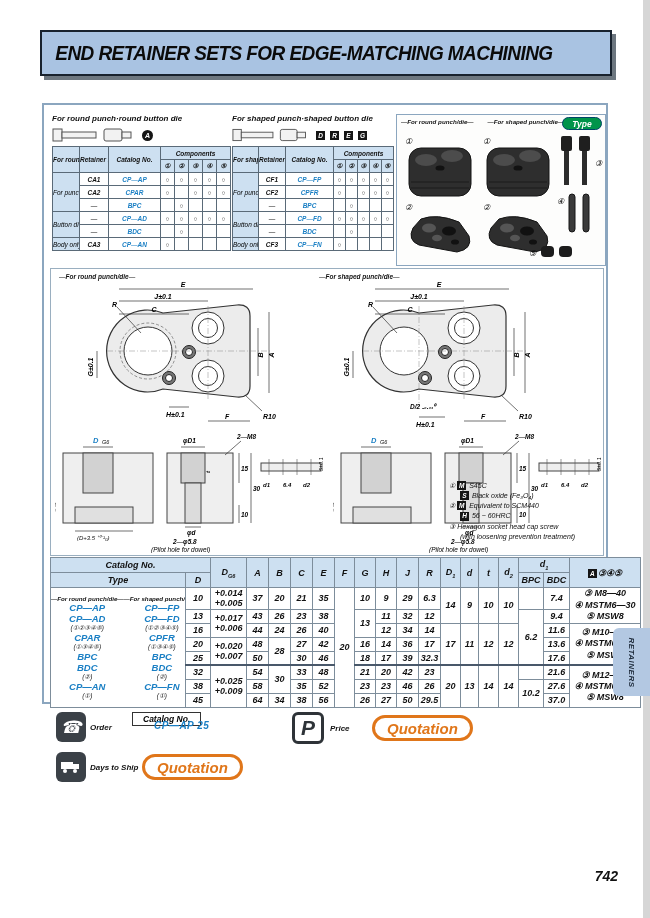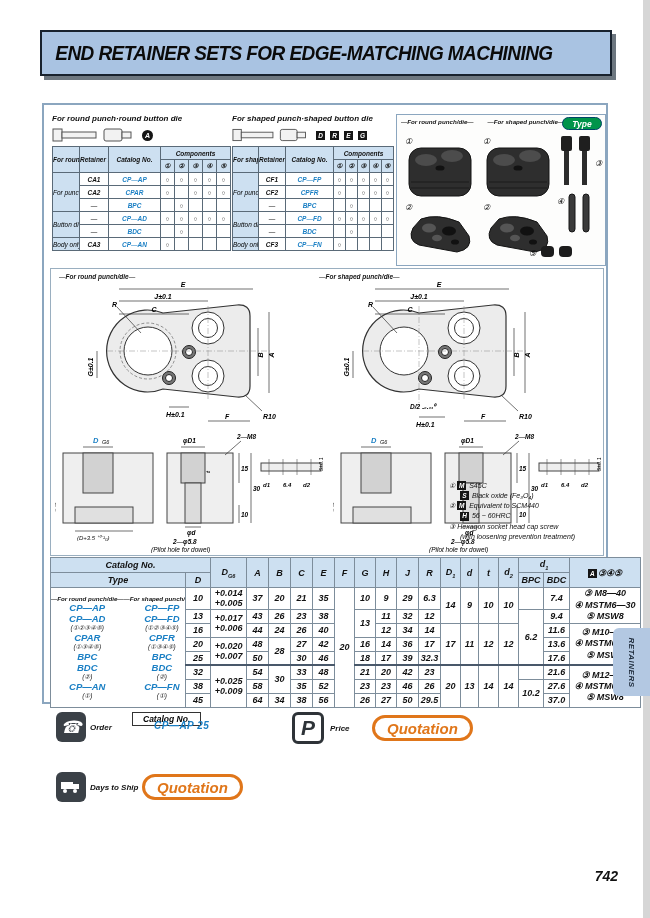--- a/index.html
+++ b/index.html
@@ -725,21 +725,21 @@
     <div class="icon-sq" style="left:6px; top:0;">
         <span style="font-size:17px;">☎</span>
       </div>
     <div class="mini-label" style="left:40px; top:11px;">Order</div>
     <div class="catbox" style="left:82px; top:0;">Catalog No.</div>
     <div class="catexample" style="left:88px; top:8px;margin-left:16px;">CP—AP 25</div>
     <div class="pricon" style="left:242px; top:0;">P</div>
     <div class="mini-label" style="left:280px; top:12px;">Price</div>
     <div class="quote" style="left:322px; top:3px;">Quotation</div>
   </div>
-  <div class="order-row" style="top:772px;">
+  <div class="order-row" style="top:752px;">
     <div class="icon-sq" style="left:6px; top:0;">
       <svg width="20" height="14" viewBox="0 0 20 14">
           <rect x="0" y="2" width="12" height="7" fill="#fff"></rect>
           <rect x="12" y="4" width="6" height="5" fill="#fff"></rect>
           <circle cx="4" cy="11" r="2" fill="#fff"></circle>
           <circle cx="14" cy="11" r="2" fill="#fff"></circle>
         </svg>
     </div>
     <div class="mini-label" style="left:40px; top:11px;">Days to Ship</div>
     <div class="quote" style="left:92px; top:2px;">Quotation</div>

